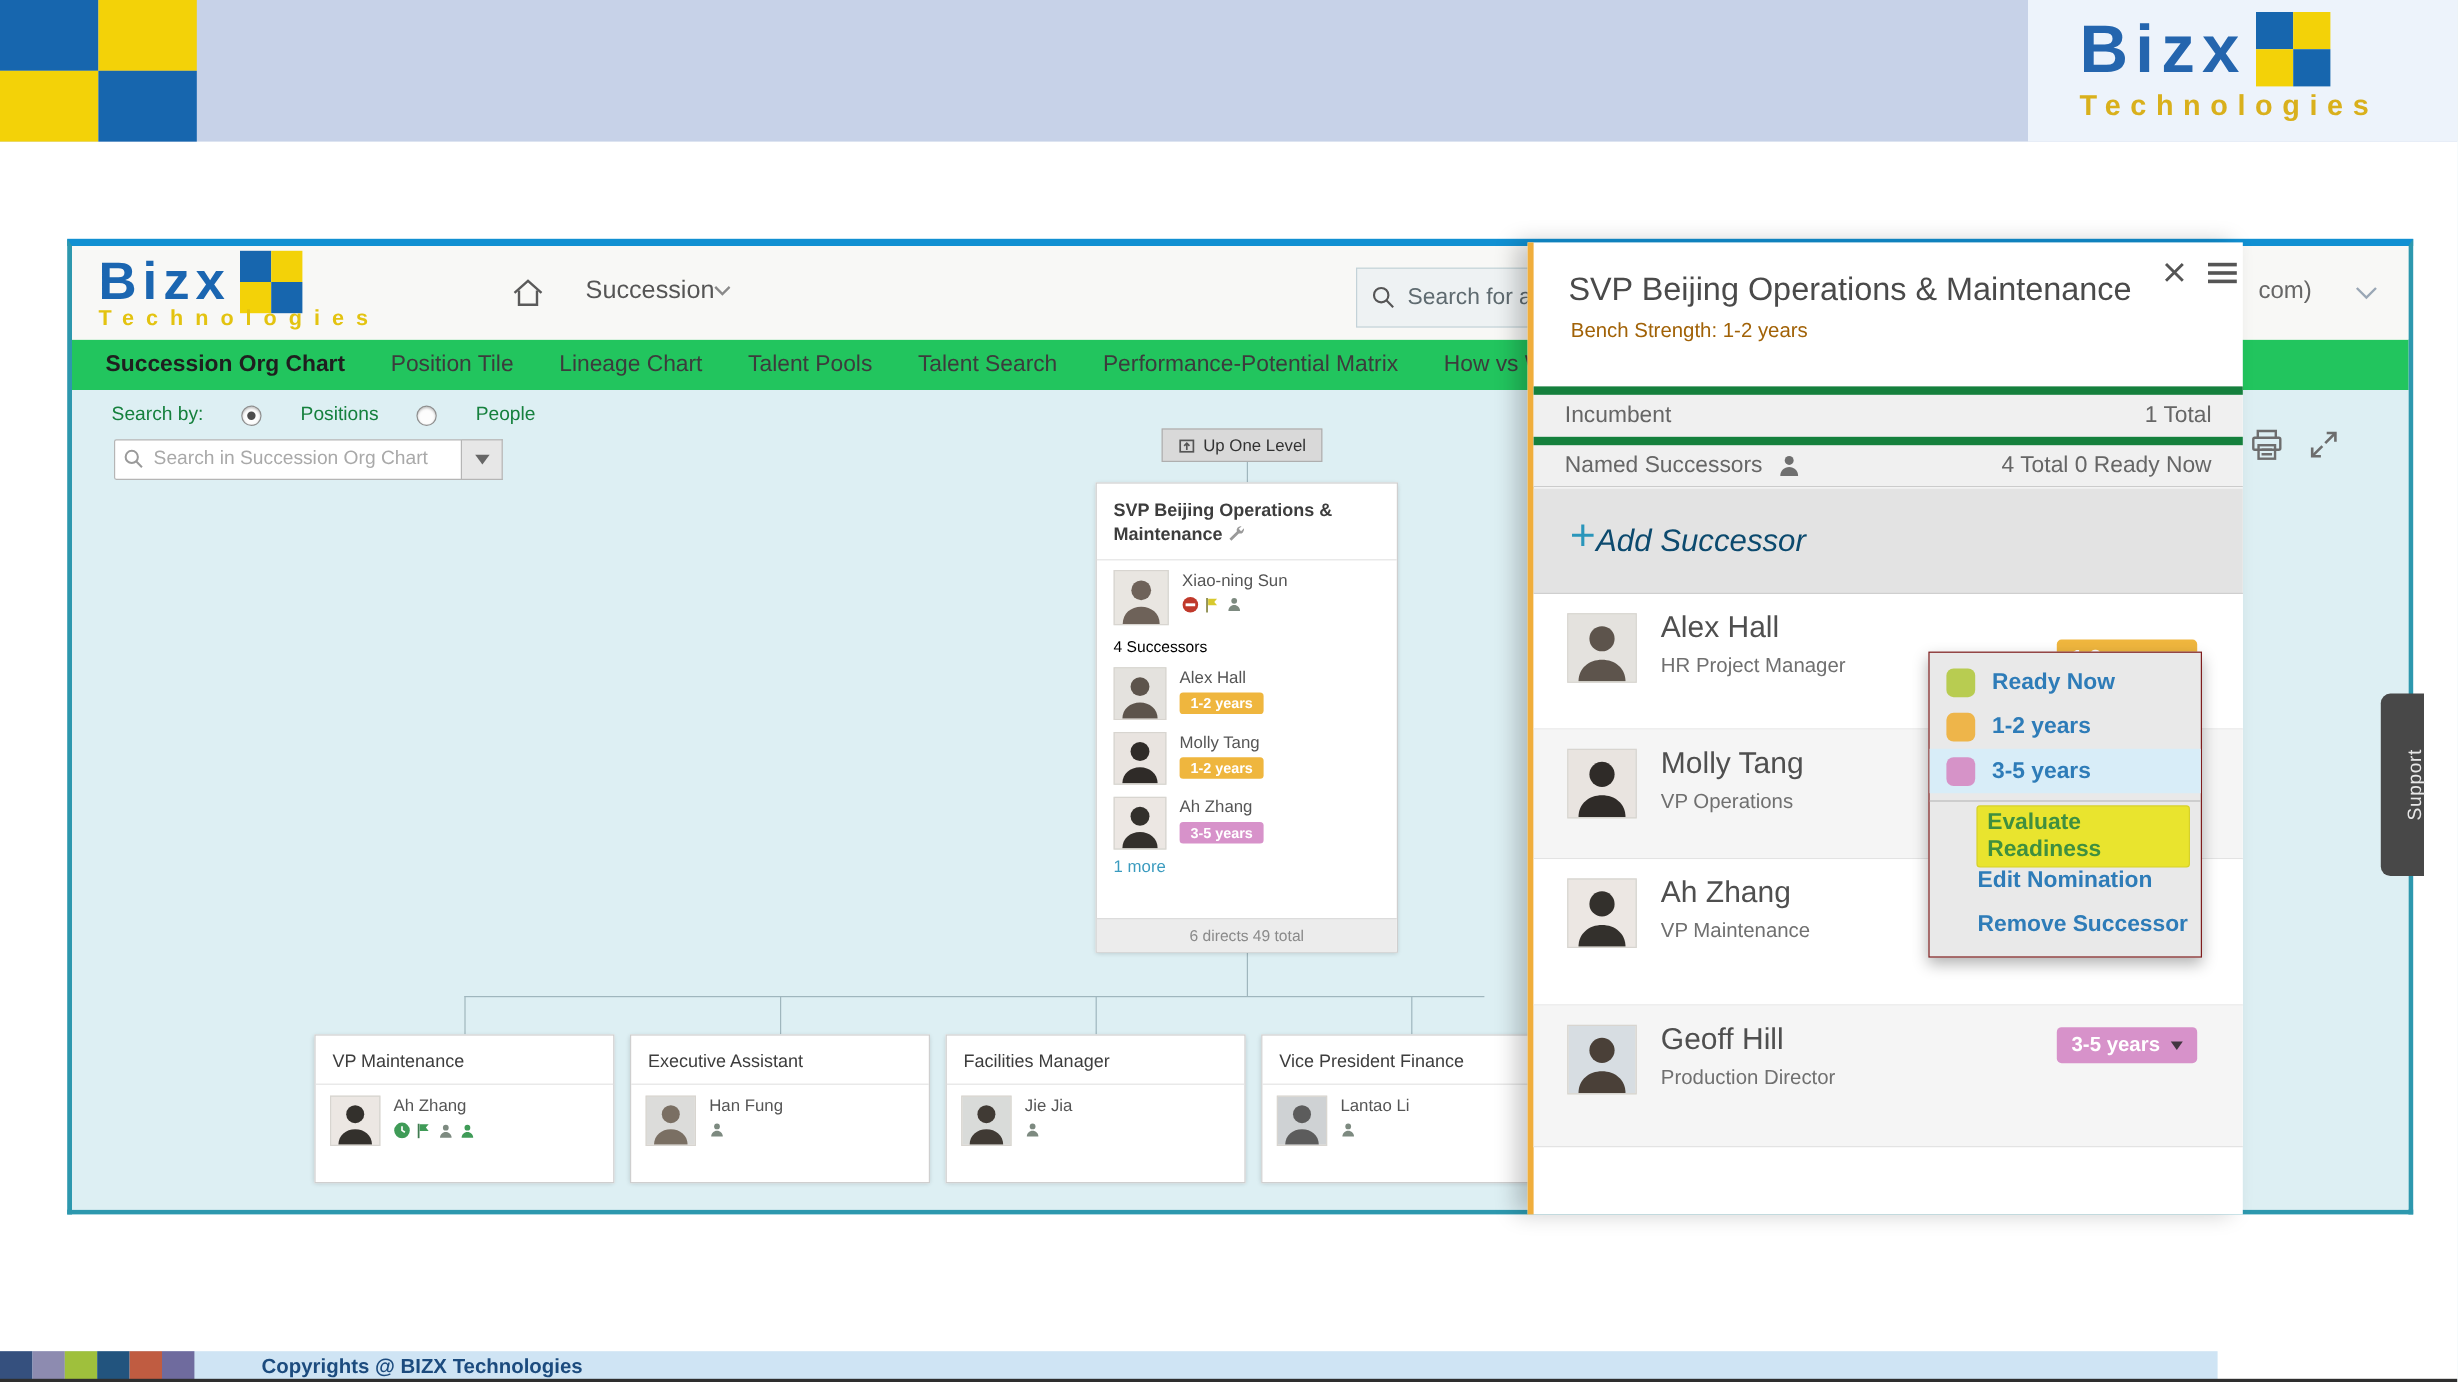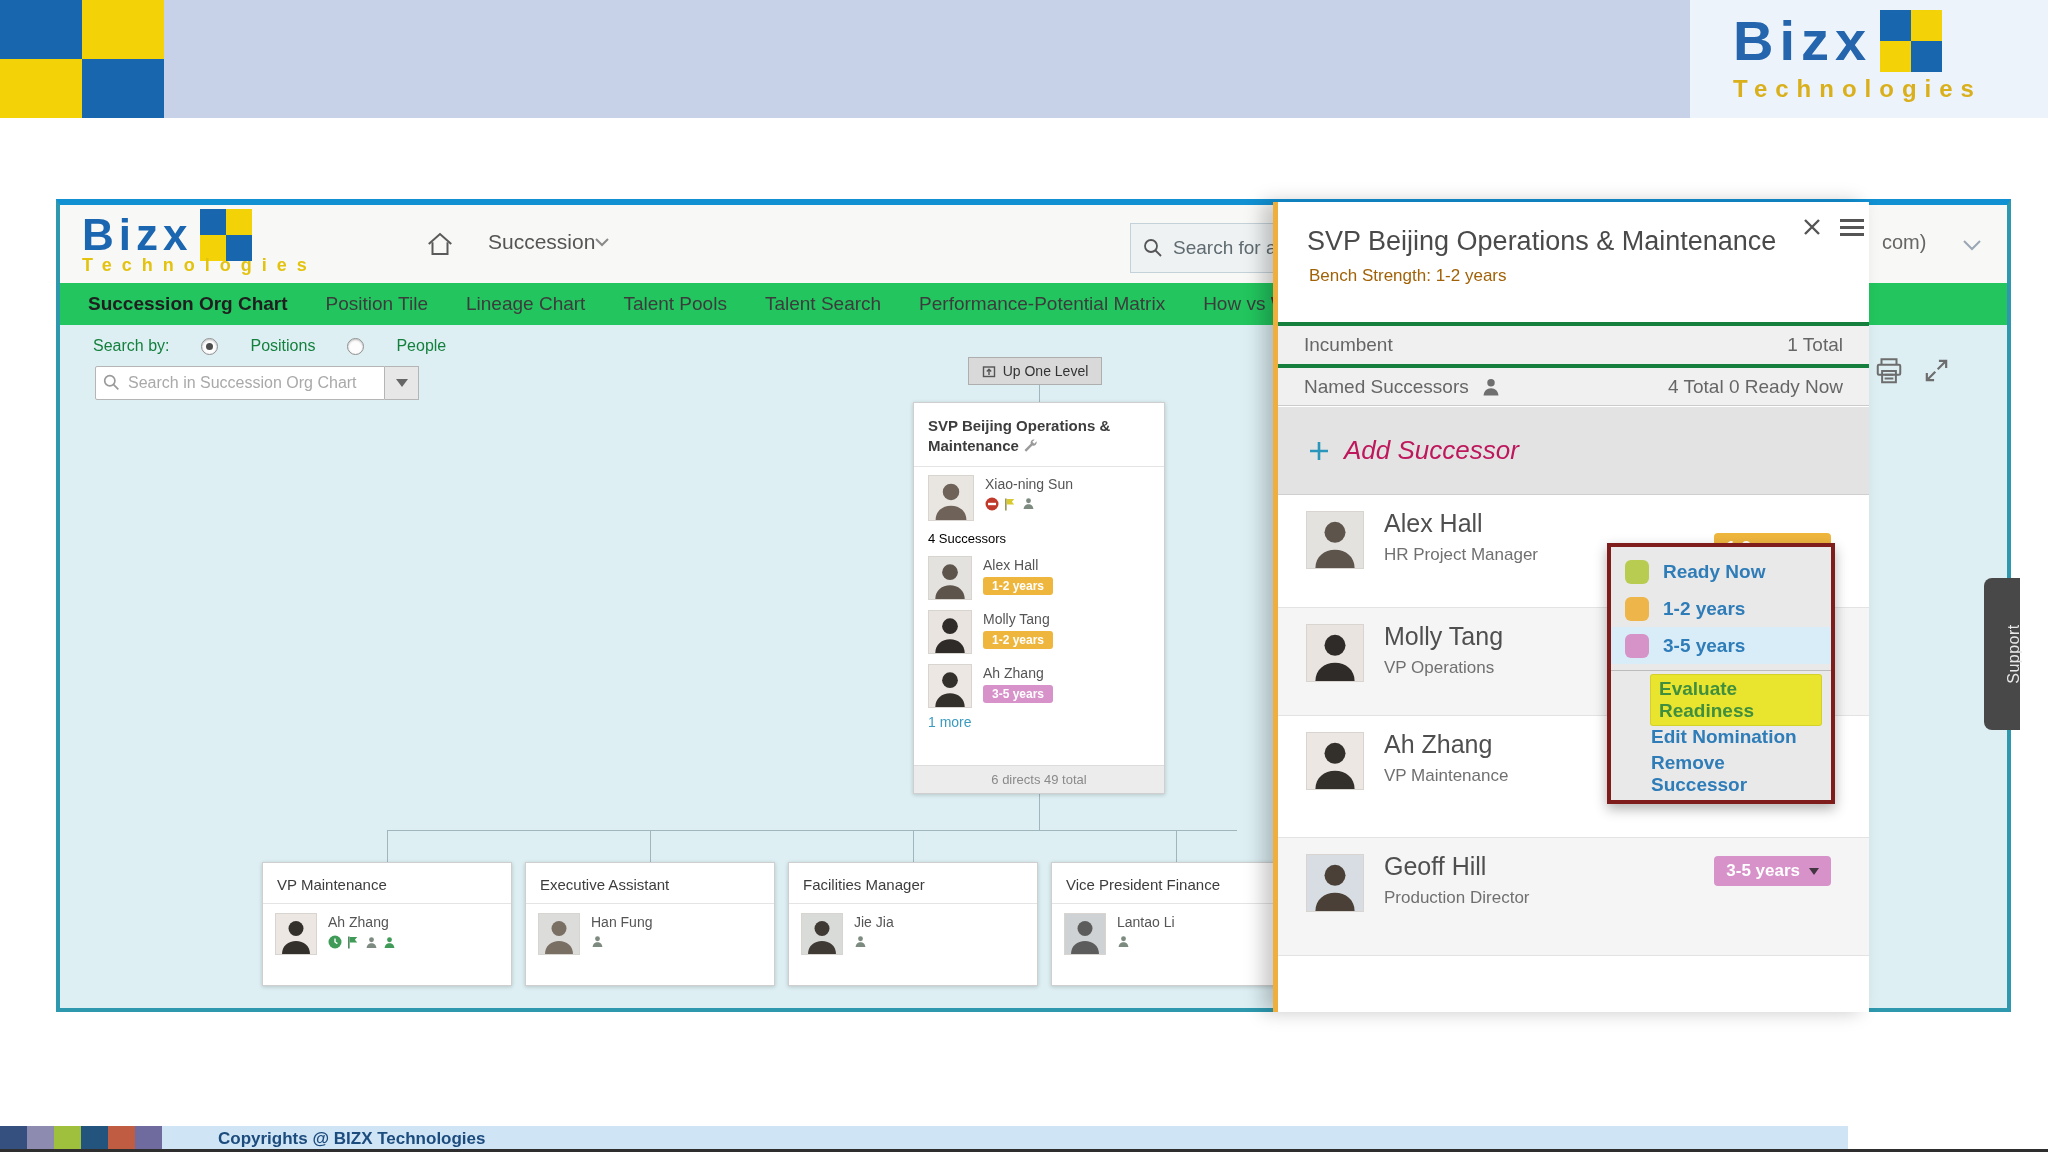--- a/index.html
+++ b/index.html
@@ -79,43 +79,43 @@
   .child-title{padding:13px 14px 10px;font-size:15px;color:#3d3d3d;border-bottom:1px solid #e4e4e4}
   .child-body{display:flex;gap:11px;padding:9px 12px}
 
   
   .panel{position:absolute;left:1273px;top:202px;width:596px;height:810px;background:#fff;border-left:5px solid #f0ae3c;box-shadow:-10px 0 18px rgba(0,0,0,.22);z-index:40}
   .panel-x{position:absolute;left:524px;top:15px;cursor:pointer}
   .panel-burger{position:absolute;left:562px;top:17px;width:24px;cursor:pointer}
   .panel-burger i{display:block;height:3px;background:#555;margin-bottom:4px}
   .p-title{position:absolute;left:29px;top:24px;font-size:27px;color:#4a4a4a;white-space:nowrap}
   .p-bench{position:absolute;left:31px;top:64px;font-size:17px;color:#a16207}
-  .sec-row{position:absolute;left:0;width:100%;height:42px;background:#f0f0f0;border-top:4px solid #15803d;display:flex;align-items:center;justify-content:space-between;padding:0 26px;font-size:19px;color:#666}
+  .sec-row{position:absolute;left:0;width:100%;height:42px;background:#f0f0f0;border-top:7px solid #15803d;display:flex;align-items:center;justify-content:space-between;padding:0 26px;font-size:19px;color:#666}
   .sec-1{top:120px}
   .sec-2{top:162px;border-bottom:1px solid #cbcbcb}
   .sec-left{display:flex;align-items:center;gap:12px}
   .add-sec{position:absolute;top:205px;left:0;width:100%;height:88px;background:#e3e3e3;border-bottom:1px solid #cfcfcf;display:flex;align-items:center;padding:0 30px}
-  .add-link{display:flex;align-items:center;gap:14px;color:#be185d;cursor:pointer}
+  .add-link{display:flex;color:#0c4a6e;cursor:pointer}
   .add-link .lbl{font-size:26px;font-style:italic}
   .p-rows{position:absolute;top:293px;left:0;width:100%}
   .p-row{position:relative;border-bottom:1px solid #e3e3e3;background:#fff}
   .p-row.alt{background:#f5f5f5}
   .p-row:nth-child(1){height:113px}
   .p-row:nth-child(2){height:108px}
   .p-row:nth-child(3){height:122px}
   .p-row:nth-child(4){height:118px}
   .p-ava{position:absolute;left:28px;top:16px;width:58px;height:58px}
   .p-name{position:absolute;left:106px;top:14px;font-size:25px;color:#4f4f4f}
   .p-title2{position:absolute;left:106px;top:50px;font-size:17px;color:#707070}
   .p-badge{position:absolute;right:38px;height:30px;border-radius:4px;color:#fff;font-weight:bold;font-size:17px;display:flex;align-items:center;gap:9px;padding:0 12px;z-index:70;cursor:pointer}
   .b-low{top:38px}.b-high{top:18px}
   .caret{width:0;height:0;border-left:5px solid transparent;border-right:5px solid transparent;border-top:7px solid rgba(30,30,30,.8)}
 
   
-  .menu{position:absolute;left:1607px;top:543px;width:228px;background:#e9e9e9;border:4px solid #7f1d1d;box-shadow:0 5px 12px rgba(0,0,0,.3);z-index:60;padding:6px 0 8px}
+  .menu{position:absolute;left:1607px;top:543px;width:228px;background:#e9e9e9;border:1px solid #7f1d1d;box-shadow:0 5px 12px rgba(0,0,0,.3);z-index:60;padding:6px 0 8px}
   .m-opt{height:37px;display:flex;align-items:center;gap:14px;padding:0 14px;font-size:19px;font-weight:bold;color:#2e7cb8;cursor:pointer}
   .m-opt.sel{background:#d8edf8}
   .m-sw{width:24px;height:24px;border-radius:6px;flex:none}
   .m-sep{height:1px;background:#bcbcbc;margin:6px 0 10px}
   .m-act{height:37px;display:flex;align-items:center;padding:0 10px 0 40px;font-size:19px;font-weight:bold;color:#2e7cb8;cursor:pointer}
   .hl{background:#e9e42e;color:#3f8f3f;padding:3px 8px;border-radius:2px;box-shadow:0 0 0 1px #d6d12a}
 
   
   .support{position:absolute;left:1984px;top:578px;width:36px;height:152px;background:#484848;border-radius:8px 0 0 8px;z-index:50;display:grid;place-items:center;cursor:pointer}
   .support span{transform:rotate(-90deg);color:#e8e8e8;font-size:16px;letter-spacing:.5px;white-space:nowrap}

